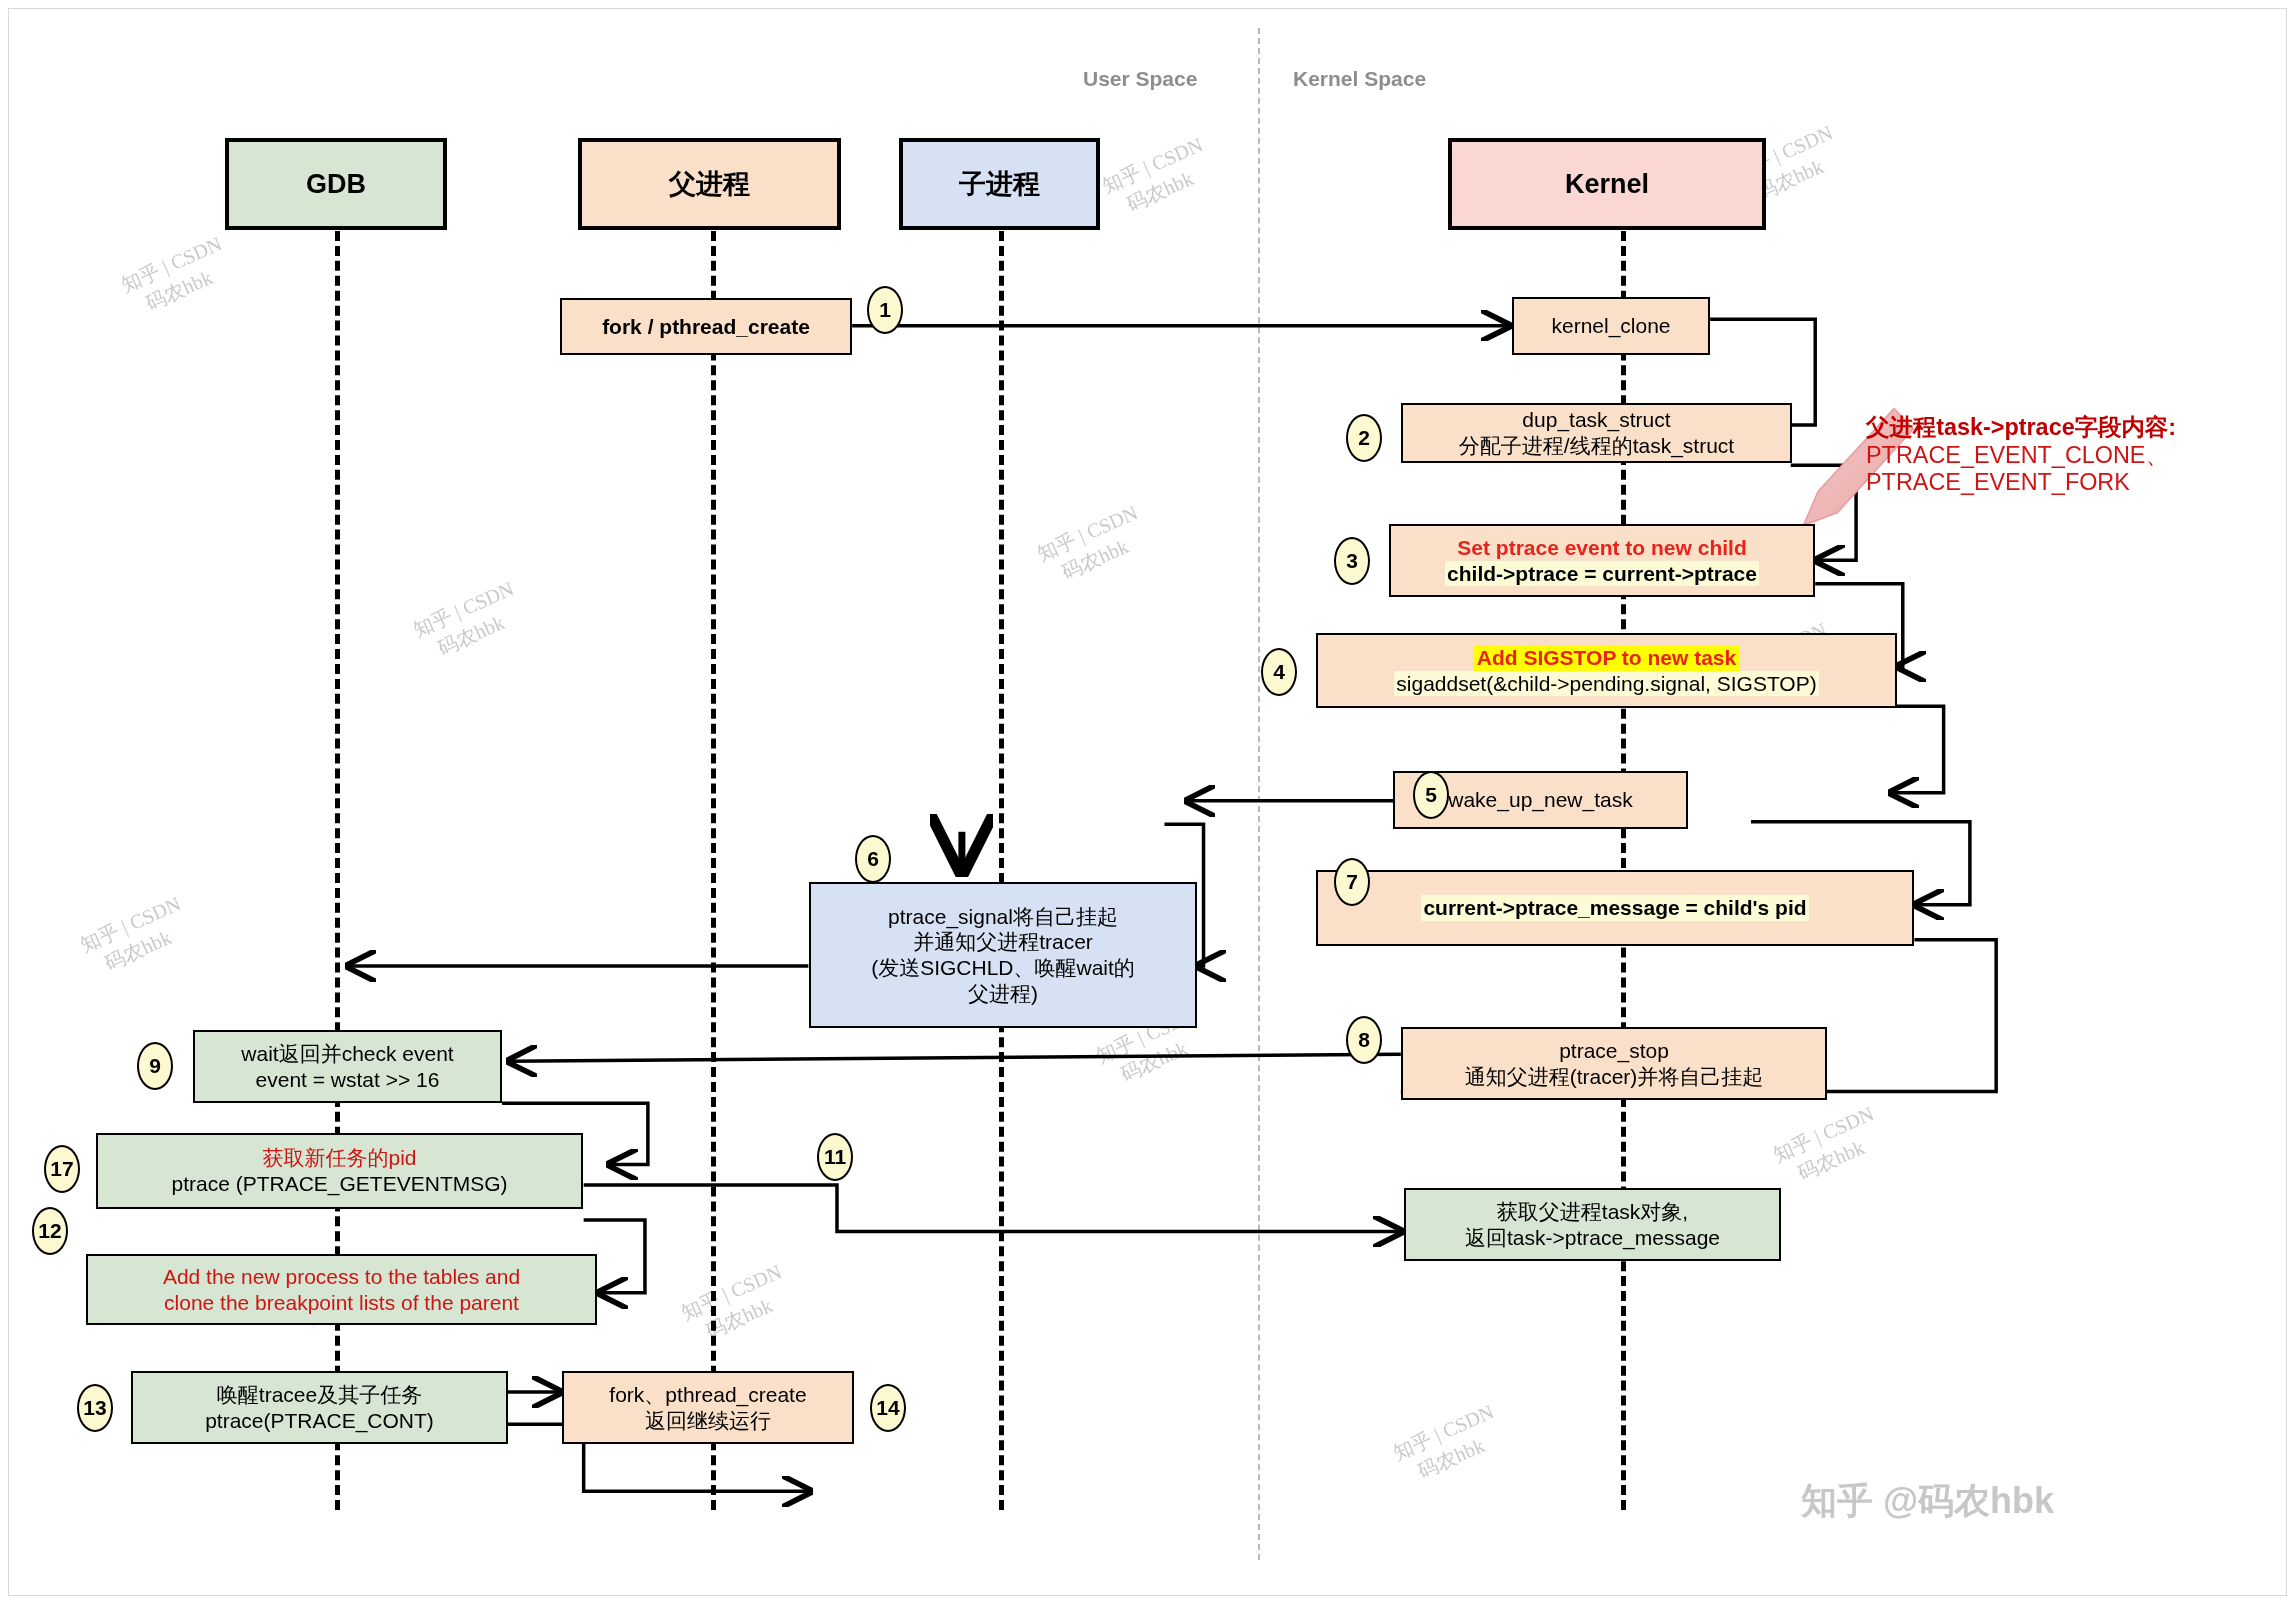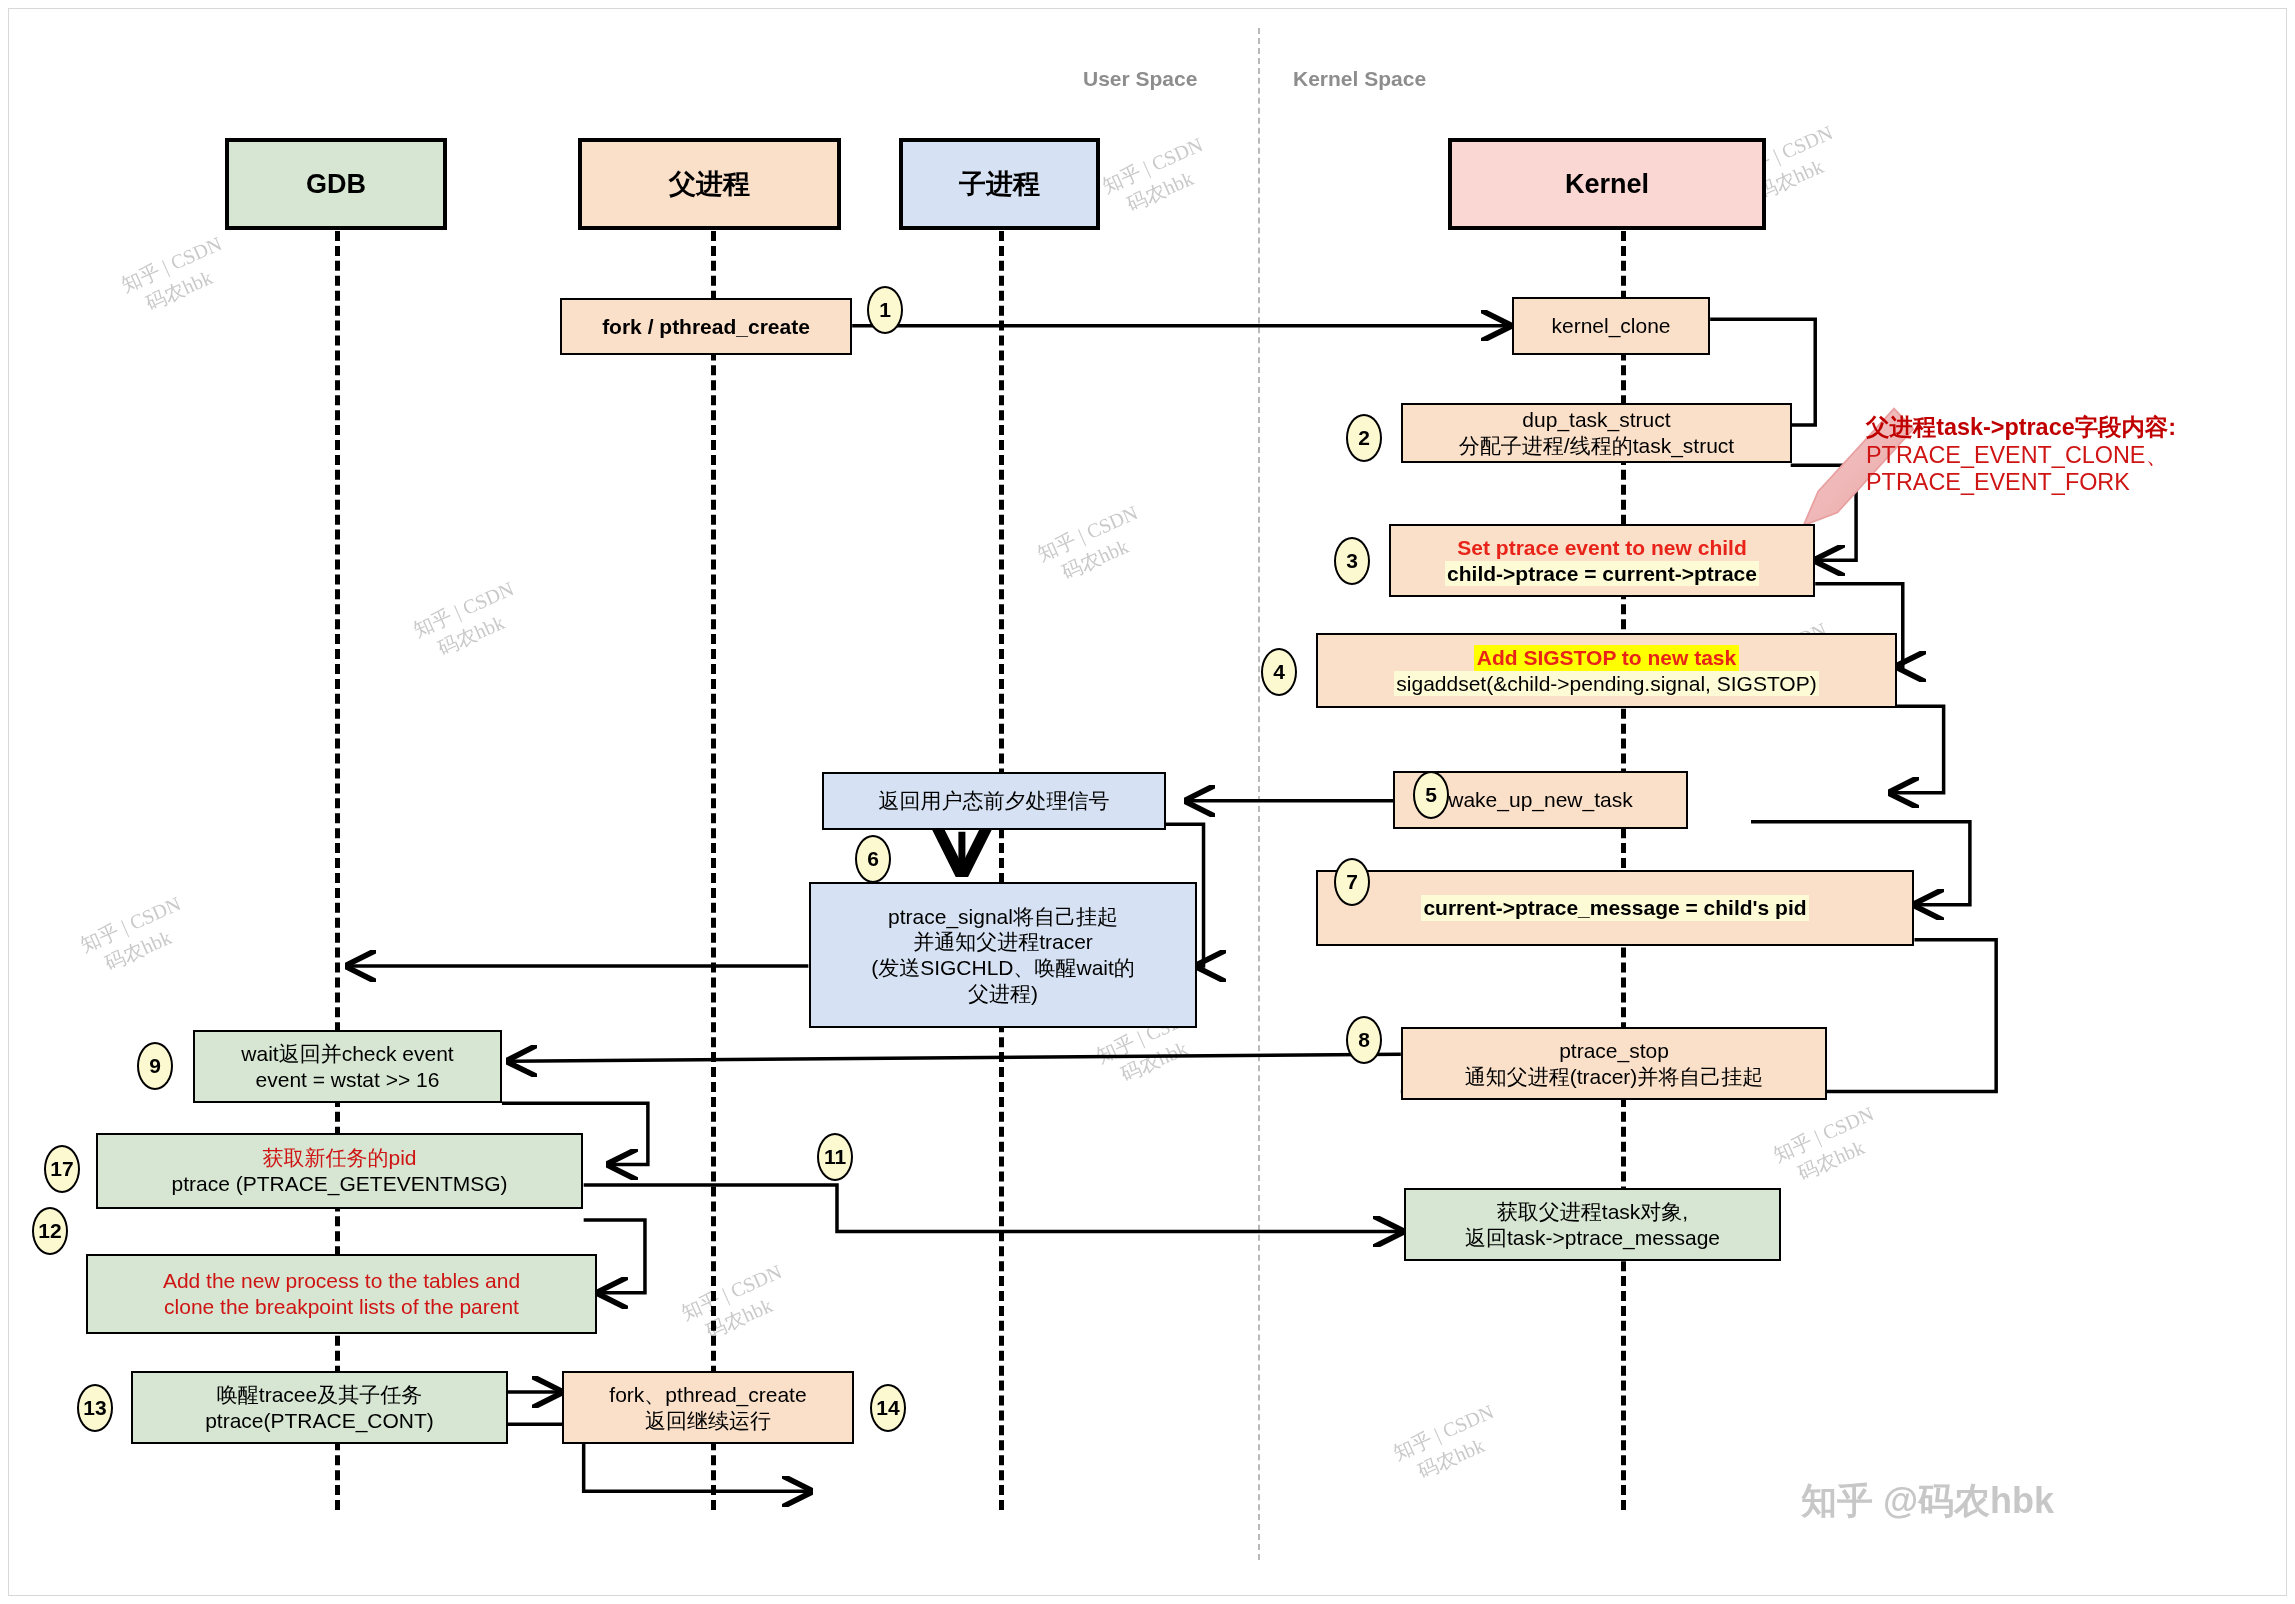--- a/index.html
+++ b/index.html
@@ -152,23 +152,20 @@
     <span class="ln"><span class="hly red">Add SIGSTOP to new task</span></span>
     <span class="ln"><span class="hl" style="font-weight:normal">sigaddset(&amp;child-&gt;pending.signal, SIGSTOP)</span></span>
   </div>
   <div class="badge" style="left:1261px;top:648px;">4</div>
 
   <div class="box orange" style="left:1393px;top:771px;width:295px;height:58px;">
     <span class="ln">wake_up_new_task</span>
   </div>
   <div class="badge" style="left:1413px;top:771px;">5</div>
 
-  <div class="box blue" style="left:822px;top:772px;width:344px;height:58px;">
-    <span class="ln">返回用户态前夕处理信号</span>
-  </div>
 
   <div class="box blue" style="left:809px;top:882px;width:388px;height:146px;">
     <span class="ln">ptrace_signal将自己挂起</span>
     <span class="ln">并通知父进程tracer</span>
     <span class="ln">(发送SIGCHLD、唤醒wait的</span>
     <span class="ln">父进程)</span>
   </div>
   <div class="badge" style="left:855px;top:835px;">6</div>
 
   <div class="box orange" style="left:1316px;top:870px;width:598px;height:76px;">
@@ -193,21 +190,21 @@
     <span class="ln">ptrace (PTRACE_GETEVENTMSG)</span>
   </div>
   <div class="badge" style="left:44px;top:1145px;">17</div>
 
   <div class="box green" style="left:1404px;top:1188px;width:377px;height:73px;">
     <span class="ln">获取父进程task对象,</span>
     <span class="ln">返回task-&gt;ptrace_message</span>
   </div>
   <div class="badge" style="left:817px;top:1133px;">11</div>
 
-  <div class="box green" style="left:86px;top:1254px;width:511px;height:80px;">
+  <div class="box green" style="left:86px;top:1254px;width:511px;height:71px;">
     <span class="ln redplain">Add the new process to the tables and</span>
     <span class="ln redplain">clone the breakpoint lists of the parent</span>
   </div>
   <div class="badge" style="left:32px;top:1207px;">12</div>
 
   <div class="box green" style="left:131px;top:1371px;width:377px;height:73px;">
     <span class="ln">唤醒tracee及其子任务</span>
     <span class="ln">ptrace(PTRACE_CONT)</span>
   </div>
   <div class="badge" style="left:77px;top:1384px;">13</div>

